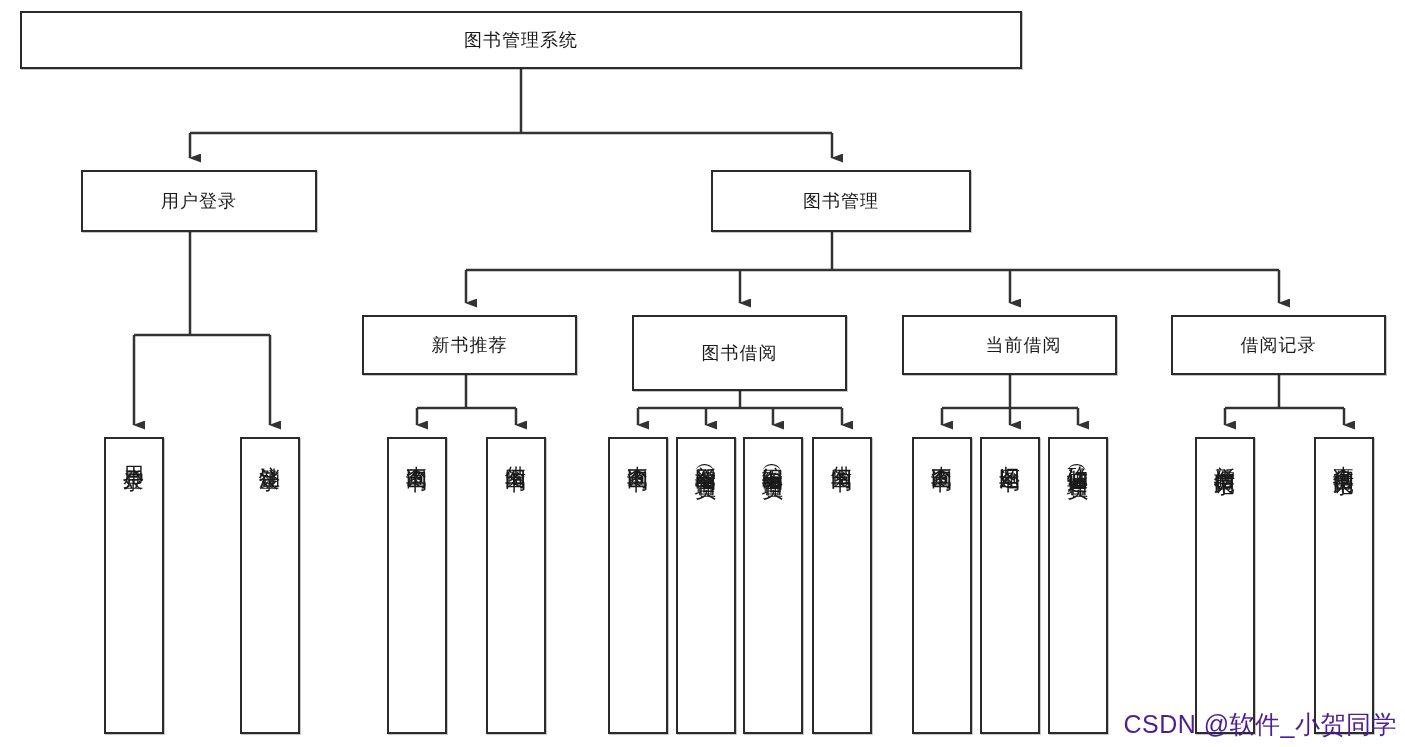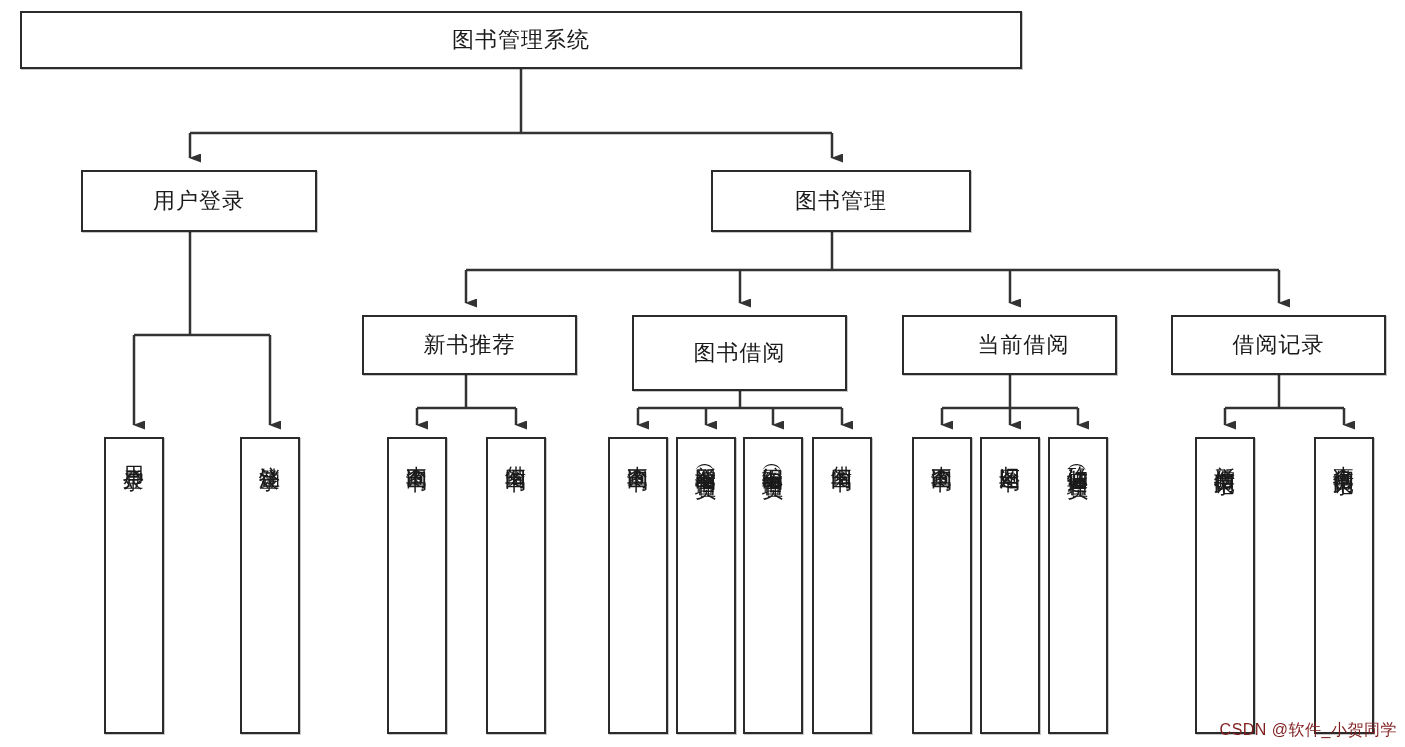--- a/index.html
+++ b/index.html
@@ -31,21 +31,21 @@
     background: #ffffff;
     border: 2px solid #2b2b2b;
     display: flex;
     align-items: center;
     justify-content: center;
     color: #1a1a1a;
     line-height: 1.15;
     box-shadow: 1px 1px 0 rgba(0,0,0,0.22);
   }
   .node.h-node {
-    font-size: 22px;
+    font-size: 18px;
     letter-spacing: 1px;
   }
   .node.leaf-node {
     font-size: 21px;
     letter-spacing: 0px;
     align-items: flex-start;
     justify-content: center;
     padding-top: 10px;
   }
   .leaf-node .vtext {
@@ -53,22 +53,22 @@
     text-orientation: upright;
     -webkit-writing-mode: vertical-rl;
     letter-spacing: 2px;
     white-space: nowrap;
     line-height: 1;
   }
   .watermark {
     position: absolute;
     right: 8px;
     bottom: 6px;
-    font-size: 16px;
-    color: #7f1d1d;
+    font-size: 25px;
+    color: #4c1d95;
     letter-spacing: 0.5px;
     white-space: nowrap;
     pointer-events: none;
   }
 </style>
 </head>
 <body>
 
 <div id="diagram-root">
 

